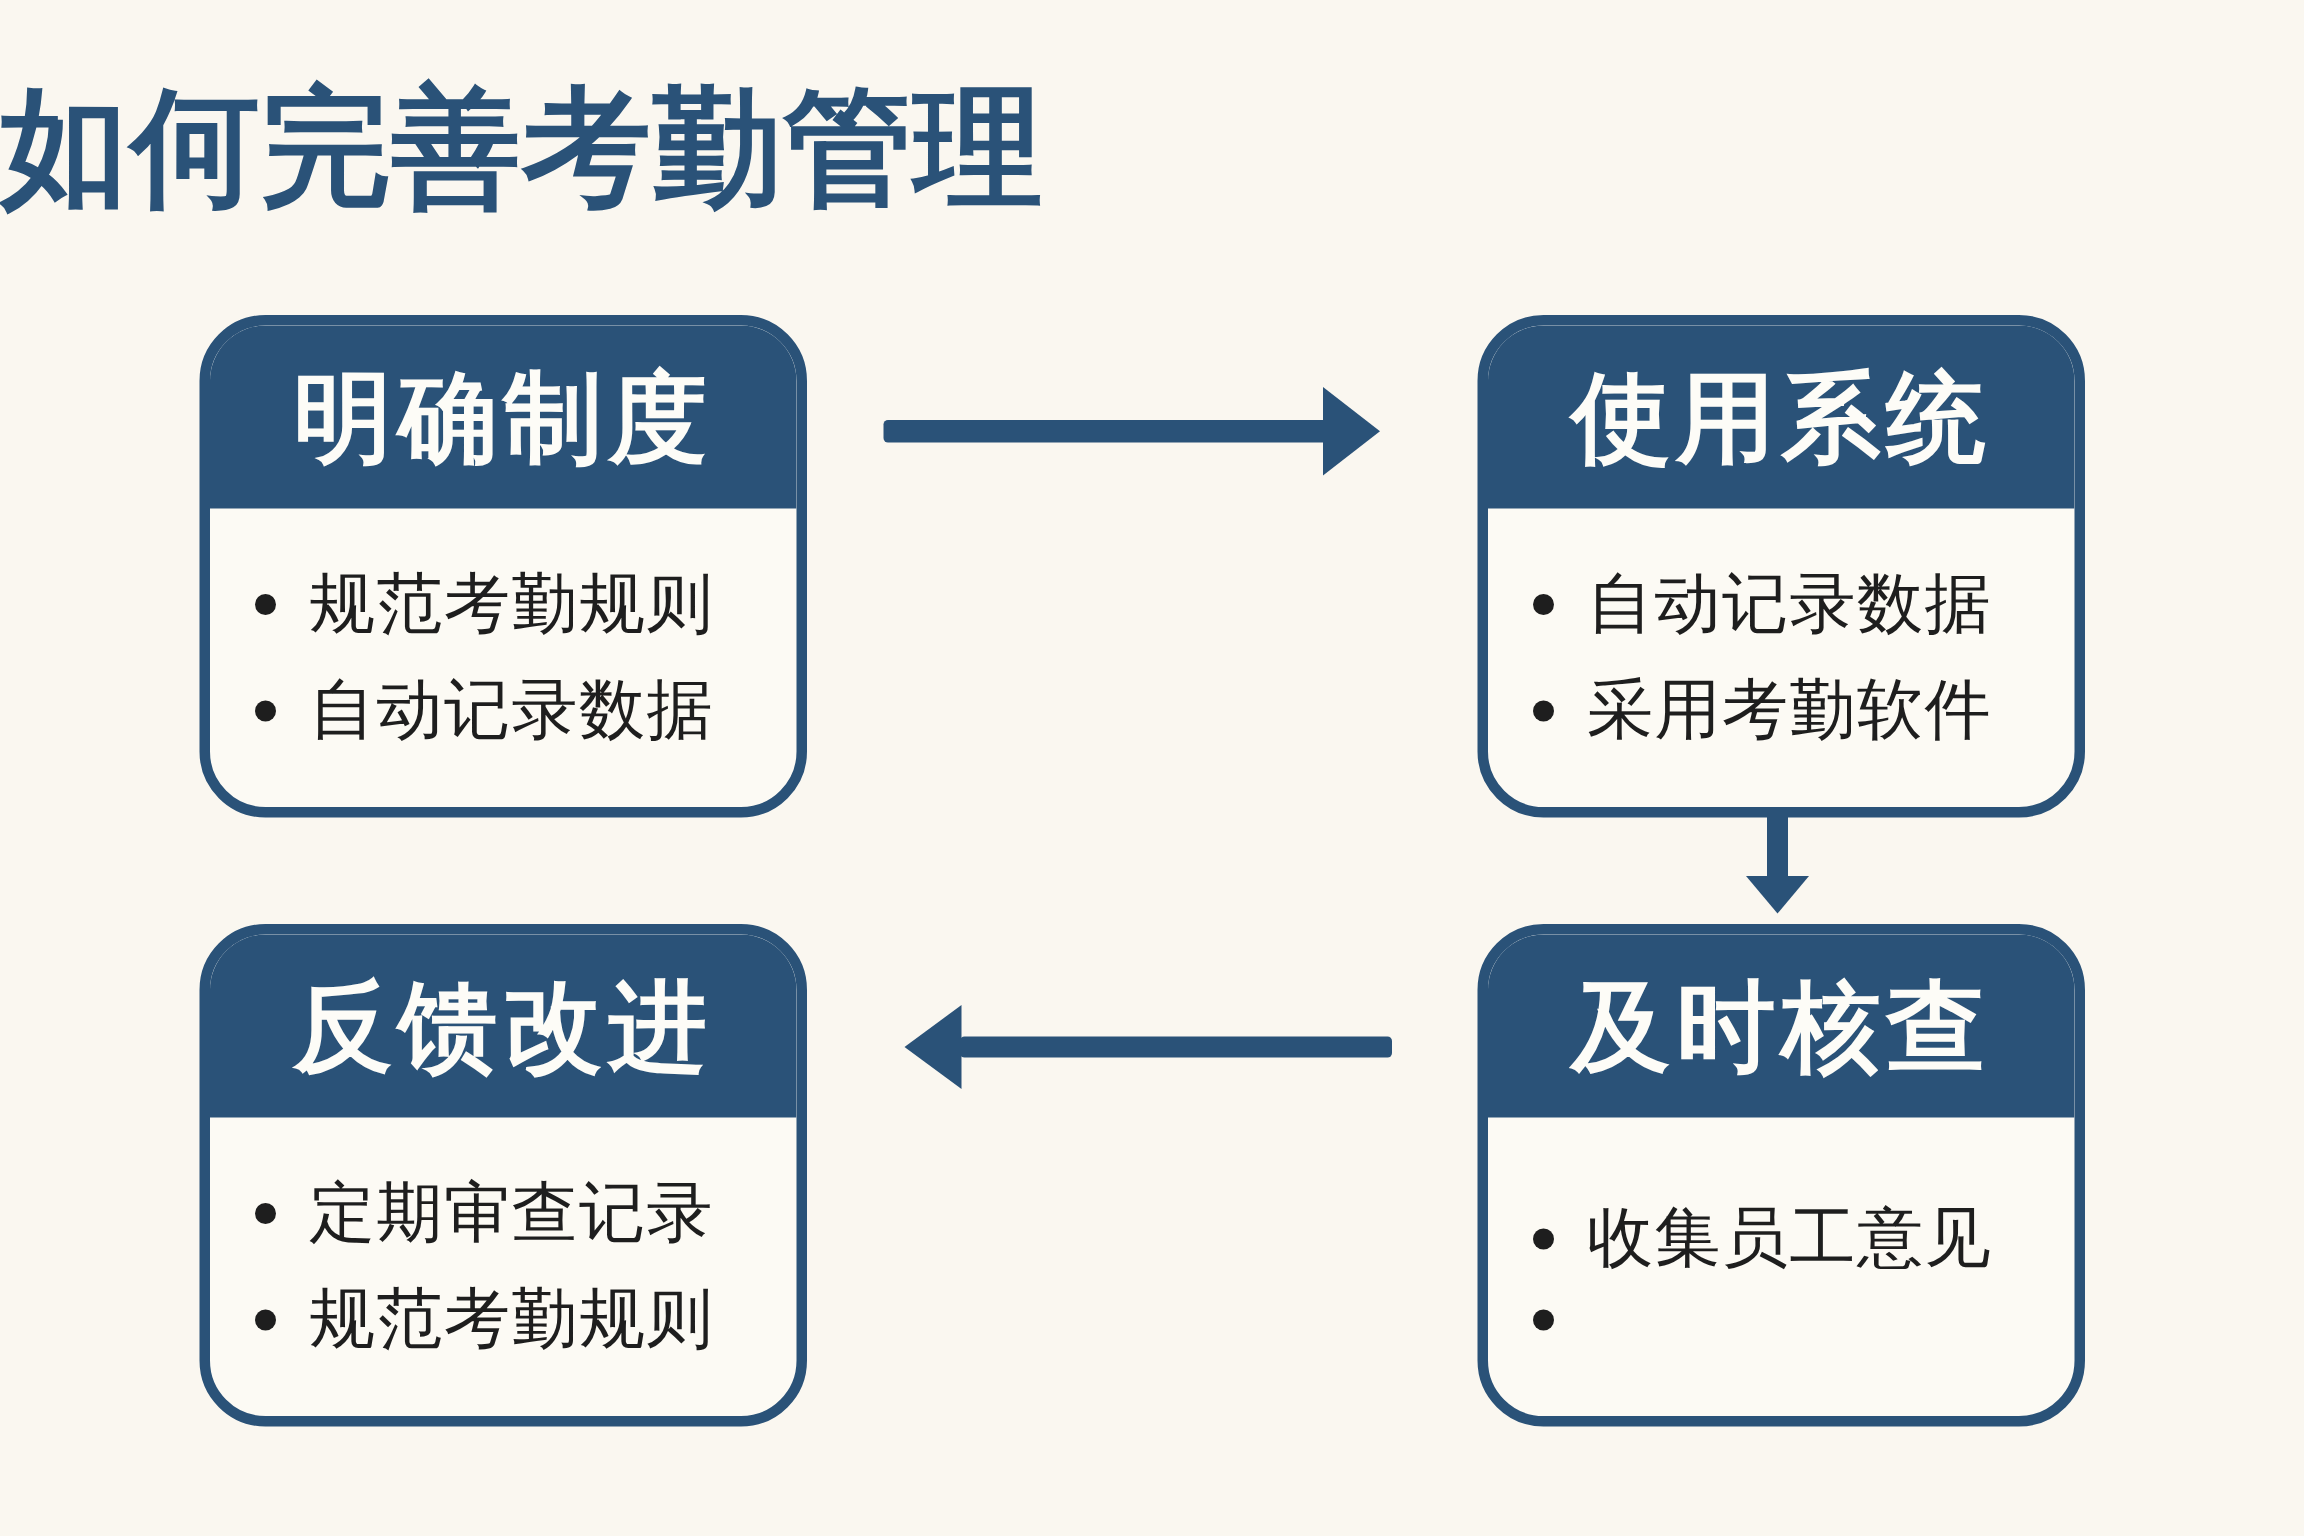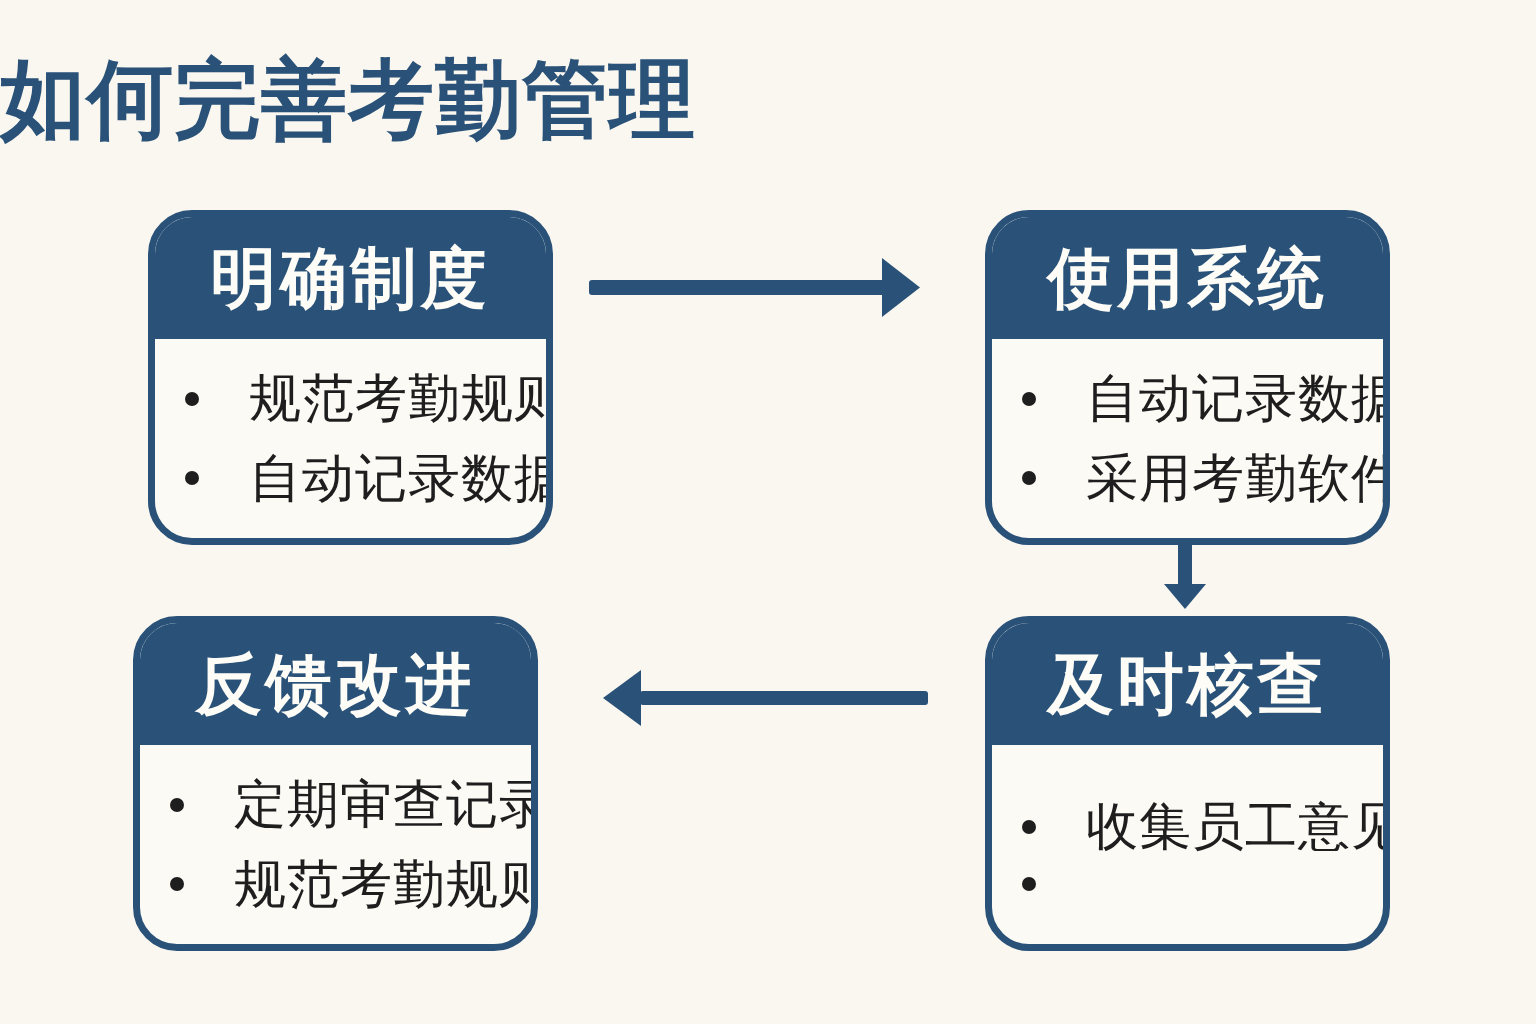--- a/index.html
+++ b/index.html
@@ -31,21 +31,21 @@
     width: 405px;
     height: 335px;
     box-sizing: border-box;
     border: 7px solid #2a5278;
     border-radius: 44px;
     background: #fcfaf4;
     overflow: hidden;
     display: flex;
     flex-direction: column;
   }
-  .pos-tl { left: 148px; top: 210px; }
+  .pos-tl { left: 133px; top: 210px; }
   .pos-tr { left: 985px; top: 210px; }
   .pos-br { left: 985px; top: 616px; }
   .pos-bl { left: 133px; top: 616px; }
   .card-header {
     height: 122px;
     flex: 0 0 122px;
     background: #2a5278;
     display: flex;
     align-items: center;
     justify-content: center;
@@ -71,27 +71,26 @@
     gap: 22px;
   }
   .dot {
     width: 14px;
     height: 14px;
     border-radius: 50%;
     background: #1e1e1e;
     flex: 0 0 14px;
   }
   .bullet-text {
-    font-size: 52px;
+    font-size: 44px;
     font-weight: 500;
     color: #1e1e1e;
     letter-spacing: 1px;
     line-height: 1.1;
     white-space: nowrap;
-    margin-left: 28px;
   }
   .flow-arrows {
     position: absolute;
     left: 0;
     top: 0;
     pointer-events: none;
   }
   .flow-arrows .arrow { fill: #2a5278; stroke: none; }
 </style>
 </head>

